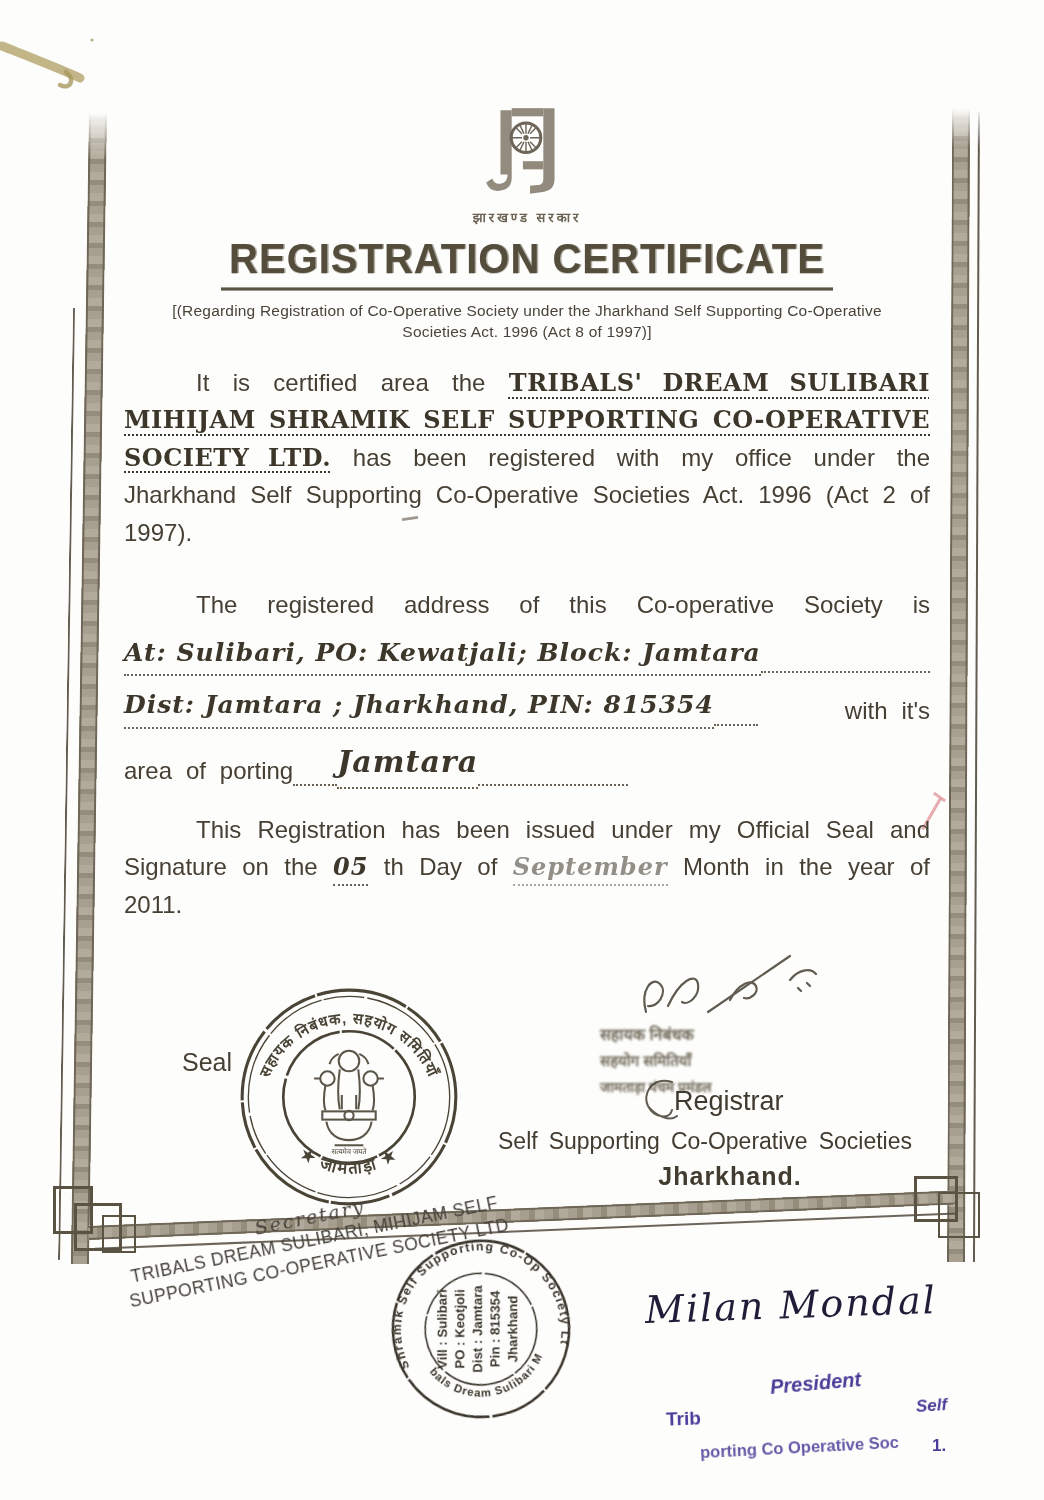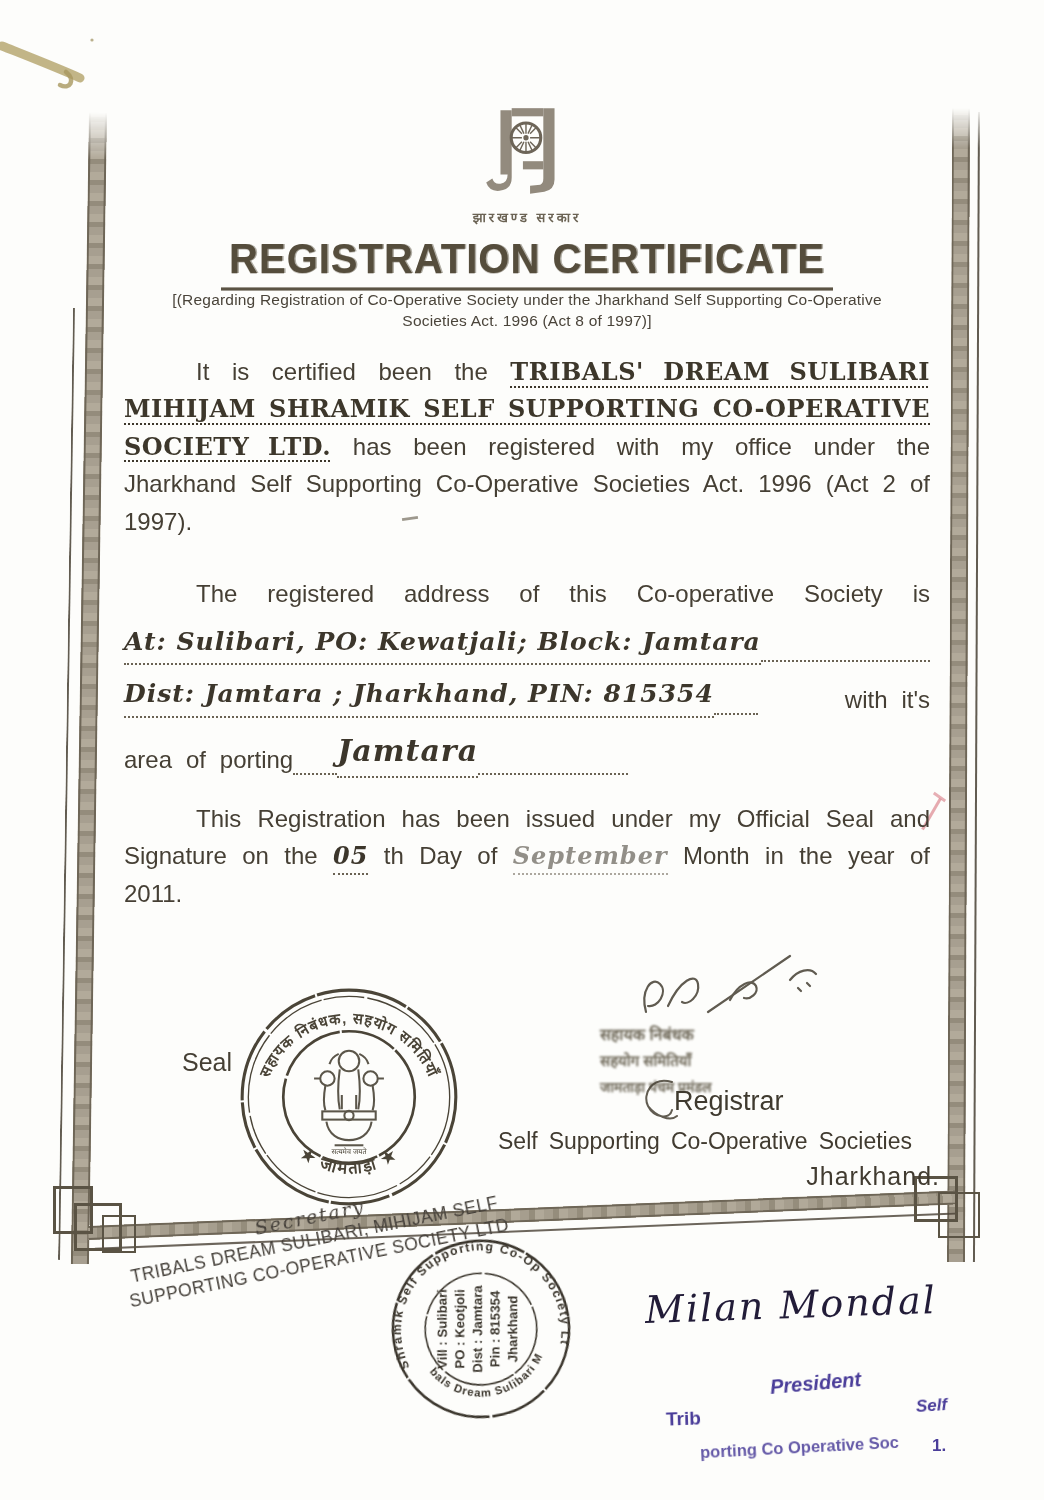--- a/index.html
+++ b/index.html
@@ -49,21 +49,21 @@
   .content{position:absolute;left:124px;top:100px;width:806px;}
   .logo-wrap{text-align:center;}
   .logo-wrap svg{display:inline-block;}
   .gov-caption{text-align:center;font-size:13px;letter-spacing:3px;color:#6b6354;
                filter:blur(.3px);margin-top:2px;font-weight:bold;}
   .title-wrap{text-align:center;margin-top:10px;}
   .cert-title{display:inline-block;font-size:40px;font-weight:700;letter-spacing:1px;color:#554d3c;
               transform:scaleY(1.06);padding:0 8px 5px 8px;border-bottom:3px solid #5b5344;
               text-shadow:1.5px 0 0 rgba(85,77,60,.45), 0 1px 0 rgba(85,77,60,.3);
               filter:blur(.2px);}
-  .subtitle{text-align:center;font-size:15.5px;color:#4a443a;line-height:21px;margin-top:0;
+  .subtitle{text-align:center;font-size:15.5px;color:#4a443a;line-height:21px;margin-top:11px;
             letter-spacing:.2px;}
 
   
   .para{font-size:24px;line-height:1.56;text-align:justify;word-spacing:.3em;
         color:#453f34;margin:0;margin-top:22px;text-indent:72px;}
   .fill-caps{font-family:"DejaVu Serif", serif;font-weight:600;letter-spacing:.5px;color:#3d372b;
         word-spacing:.08em;text-decoration-line:underline;text-decoration-style:dotted;
         text-decoration-thickness:2px;text-underline-offset:6px;}
   .hand{font-family:"DejaVu Serif", serif;font-style:italic;letter-spacing:1px;color:#3c362b;font-weight:bold;}
   .addr-block{margin-top:35px;}
@@ -88,22 +88,22 @@
   .sig-svg{position:absolute;left:638px;top:950px;}
   .hindi-stamp{position:absolute;left:600px;top:1022px;width:250px;text-align:left;
                font-weight:bold;color:#564f3d;filter:blur(.8px);opacity:.85;line-height:26px;}
   .hindi-stamp .l1{font-size:16px;}
   .hindi-stamp .l2{font-size:15px;}
   .hindi-stamp .l3{font-size:14px;}
   .flourish-svg{position:absolute;left:640px;top:1076px;}
   .registrar-title{position:absolute;left:674px;top:1086px;font-size:27px;color:#3f3a2f;}
   .registrar-org{position:absolute;left:470px;top:1128px;width:470px;text-align:center;
                  font-size:23px;color:#413b30;word-spacing:.2em;}
-  .registrar-region{position:absolute;left:520px;top:1162px;width:420px;text-align:right;
-                 font-size:25px;color:#413b30;letter-spacing:1px;}
+  .registrar-region{position:absolute;left:520px;top:1162px;width:420px;text-align:center;
+                 font-size:25px;color:#413b30;letter-spacing:1px;font-weight:bold;}
 
   
   .secretary-stamp{position:absolute;left:92px;top:1250px;width:440px;transform:rotate(-11.5deg);
                    transform-origin:left top;text-align:center;color:#45403a;filter:blur(.3px);}
   .secretary-stamp .sec{font-family:"DejaVu Serif", serif;font-style:italic;font-size:19px;
                    letter-spacing:2px;}
   .secretary-stamp .org{font-size:17.5px;letter-spacing:.5px;line-height:24px;}
   .round-stamp{position:absolute;left:388px;top:1236px;transform:rotate(-8deg);z-index:6;
                filter:blur(.25px);}
   .president-sign{position:absolute;left:645px;top:1283px;font-family:"DejaVu Serif", serif;
@@ -173,21 +173,21 @@
 
     <div class="title-wrap">
       <div class="cert-title">REGISTRATION CERTIFICATE</div>
     </div>
     <div class="subtitle">
       <div>[(Regarding Registration of Co-Operative Society under the Jharkhand Self Supporting Co-Operative</div>
       <div>Societies Act. 1996 (Act 8 of 1997)]</div>
     </div>
 
     <p class="para">
-      <span>It is certified been the</span>
+      <span>It is certified area the</span>
       <span class="fill-caps">TRIBALS' DREAM SULIBARI MIHIJAM SHRAMIK SELF SUPPORTING CO-OPERATIVE SOCIETY LTD.</span>
       <span>has been registered with my office under the Jharkhand Self Supporting Co-Operative Societies Act. 1996 (Act 2 of 1997).</span>
     </p>
 
     <div class="addr-block">
       <div class="addr-prefix">The registered address of this Co-operative Society is</div>
       <div class="addr-line">
         <span class="hand ul-dot">At: Sulibari, PO: Kewatjali; Block: Jamtara</span>
         <span class="dots-fill"></span>
       </div>

